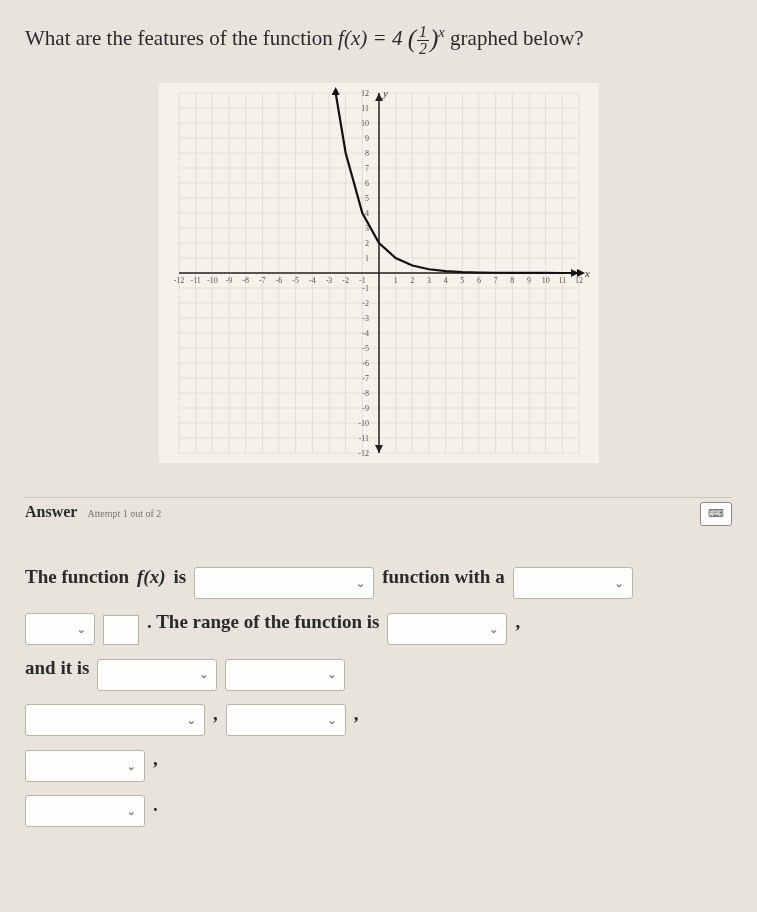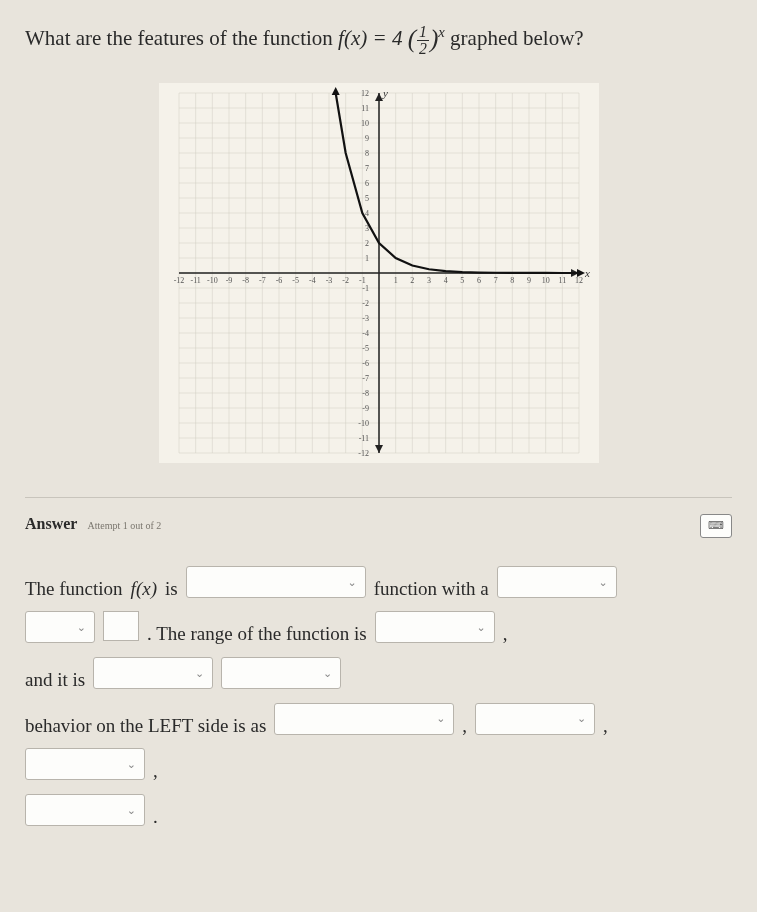--- a/index.html
+++ b/index.html
@@ -22,31 +22,31 @@
   .frac .num { display: block; border-bottom: 1px solid #2a2a2a; padding: 0 2px; }
   .frac .den { display: block; padding: 0 2px; }
   .sup { font-size: 0.7em; vertical-align: super; font-style: italic; }
   .paren { font-size: 1.2em; vertical-align: -2px; }
 
   .graph-wrap { text-align: center; margin: 10px 0 30px; }
   .graph { display: inline-block; background: #f5f2ea; }
 
   .answer-row {
     display: flex; align-items: baseline; gap: 10px;
-    border-top: 1px solid #c8c4bc; padding-top: 16px; margin-top: 20px;
+    border-top: 1px solid #c8c4bc; padding-top: 4px; margin-top: 20px;
   }
   .answer-label { font-weight: bold; font-size: 16px; }
   .attempt { color: #7a766e; font-size: 10px; }
   .keypad {
     margin-left: auto; width: 32px; height: 24px;
     border: 1px solid #888; border-radius: 3px; background: #fdfdfb;
     display: flex; align-items: center; justify-content: center; font-size: 11px; color:#555;
   }
   .fill-area { margin-top: 28px; font-size: 19px; line-height: 2.4; }
-  .fill-area .row { display: flex; flex-wrap: wrap; align-items: flex-start; gap: 6px 8px; }
+  .fill-area .row { display: flex; flex-wrap: wrap; align-items: flex-end; gap: 6px 8px; font-weight: bold; }
   .dd {
     display: inline-flex; align-items: center; justify-content: flex-end;
     min-width: 60px; height: 32px; padding: 0 8px;
     background: #fdfdfb; border: 1px solid #b8b4ac; border-radius: 3px;
     font-size: 14px; color: #888;
   }
   .dd.wide { min-width: 180px; }
   .dd.med { min-width: 120px; }
   .dd.sm { min-width: 70px; }
   .chev { margin-left: 4px; font-size: 11px; }
@@ -224,21 +224,20 @@
     <span>and it is</span>
     <span class="dd med">
         <span class="chev">⌄</span>
       </span>
     <span class="dd med">
         <span class="chev">⌄</span>
       </span>
   </div>
 
   <div class="row">
-    <span>behavior on the LEFT side is as</span>
     <span class="dd wide">
         <span class="chev">⌄</span>
       </span>
     <span>,</span>
     <span class="dd med">
         <span class="chev">⌄</span>
       </span>
     <span>,</span>
   </div>
 

